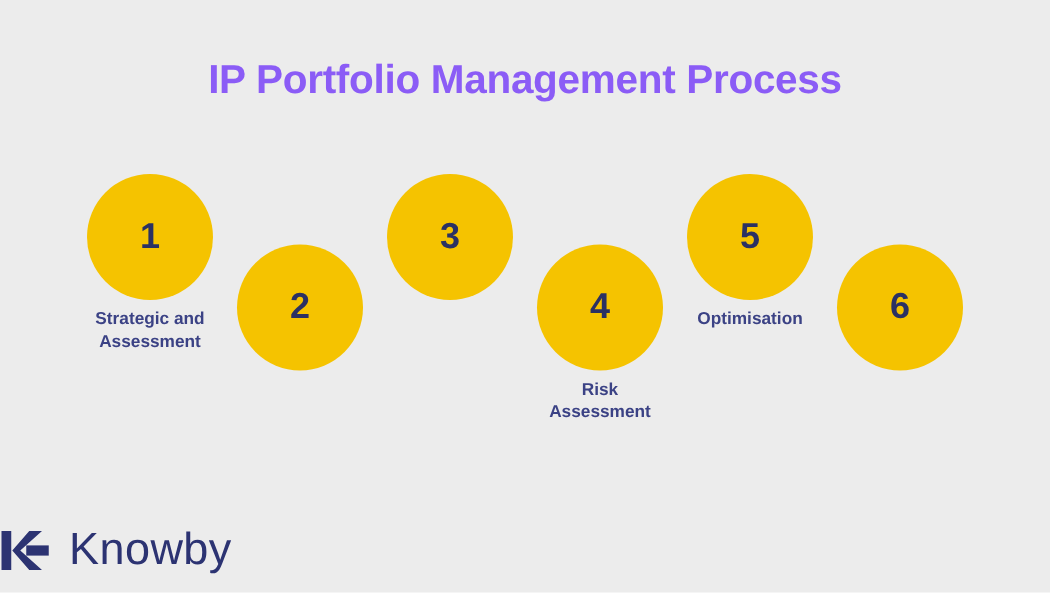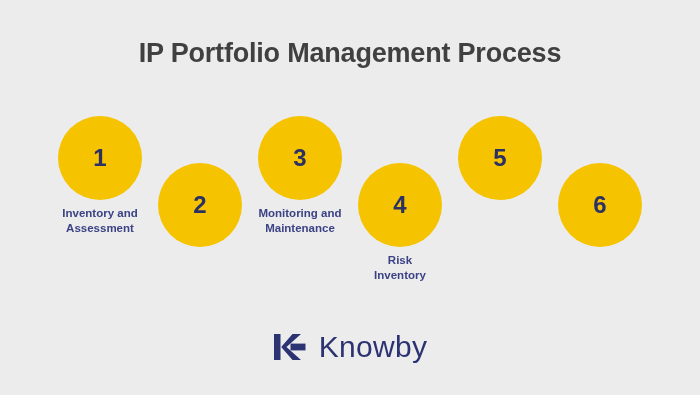--- a/index.html
+++ b/index.html
@@ -24,21 +24,21 @@
   }
   #page-title {
     position: absolute;
     left: 0;
     top: 38px;
     width: 700px;
     text-align: center;
     font-size: 27px;
     font-weight: bold;
     letter-spacing: -0.2px;
-    color: #404040;
+    color: #8b5cf6;
     font-family: "Liberation Sans", sans-serif;
   }
   .step {
     position: absolute;
     width: 160px;
     margin-left: -80px;
     text-align: center;
   }
   .step-circle {
     width: 84px;
@@ -66,25 +66,25 @@
     font-family: "Liberation Sans", sans-serif;
     white-space: pre-line;
   }
   
   .step.row-top  { top: 116px; }
   .step.row-bot  { top: 163px; }
 
   #brand {
     position: absolute;
     left: 0;
-    top: 330px;
+    top: 350px;
     width: 700px;
     display: flex;
     align-items: center;
-    justify-content: center;
+    justify-content: flex-start;
     gap: 12px;
   }
   #brand-mark {
     display: block;
     width: 34px;
     height: 34px;
   }
   #brand-name {
     font-size: 30px;
     color: #2c3372;
@@ -98,50 +98,49 @@
 <body>
 
 <div id="infographic">
 
   <div id="page-title">IP Portfolio Management Process</div>
 
   <div class="step row-top" style="left:100px;">
     <div class="step-circle" style="background:#f5c300;">
       <span class="step-number">1</span>
     </div>
-    <div class="step-label">Inventory and
+    <div class="step-label">Strategic and
 Assessment</div>
   </div>
 
   <div class="step row-bot" style="left:200px;">
     <div class="step-circle" style="background:#f5c300;">
       <span class="step-number">2</span>
     </div>
   </div>
 
   <div class="step row-top" style="left:300px;">
     <div class="step-circle" style="background:#f5c300;">
       <span class="step-number">3</span>
     </div>
-    <div class="step-label">Monitoring and
-Maintenance</div>
   </div>
 
   <div class="step row-bot" style="left:400px;">
     <div class="step-circle" style="background:#f5c300;">
       <span class="step-number">4</span>
     </div>
     <div class="step-label">Risk
-Inventory</div>
+Assessment</div>
   </div>
 
   <div class="step row-top" style="left:500px;">
     <div class="step-circle" style="background:#f5c300;">
       <span class="step-number">5</span>
     </div>
+    <div class="step-label">Optimisation</div>
   </div>
 
   <div class="step row-bot" style="left:600px;">
     <div class="step-circle" style="background:#f5c300;">
       <span class="step-number">6</span>
     </div>
   </div>
 
   <div id="brand">
     <svg id="brand-mark" viewBox="0 0 34 34">

